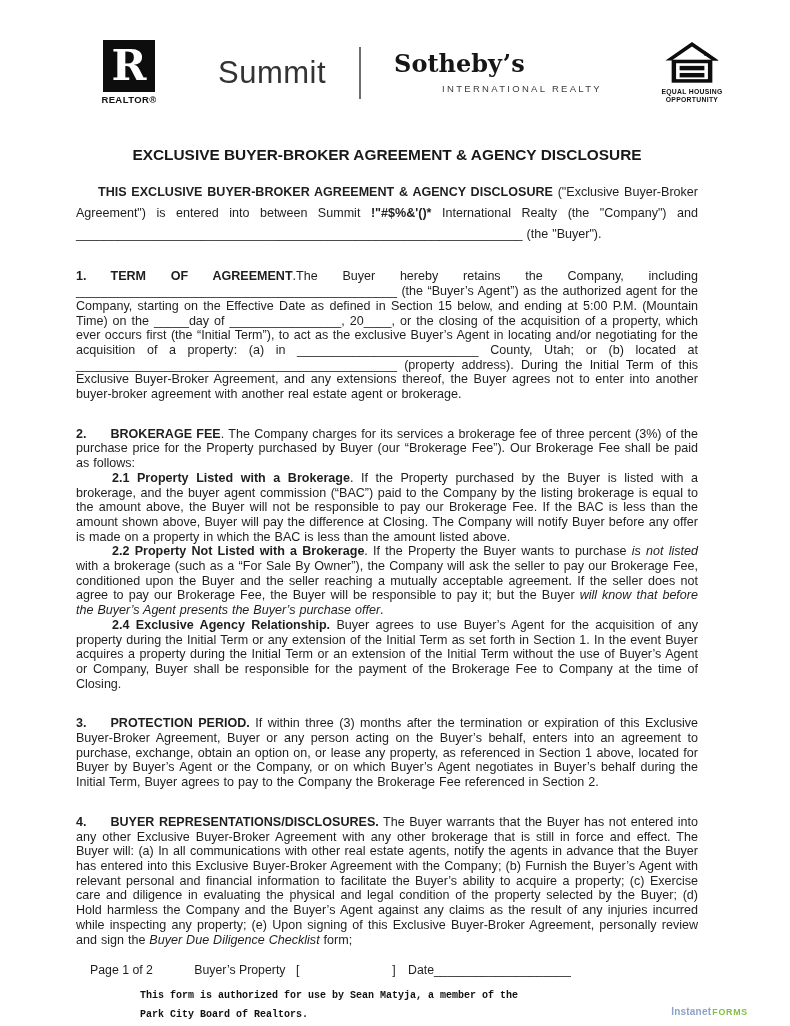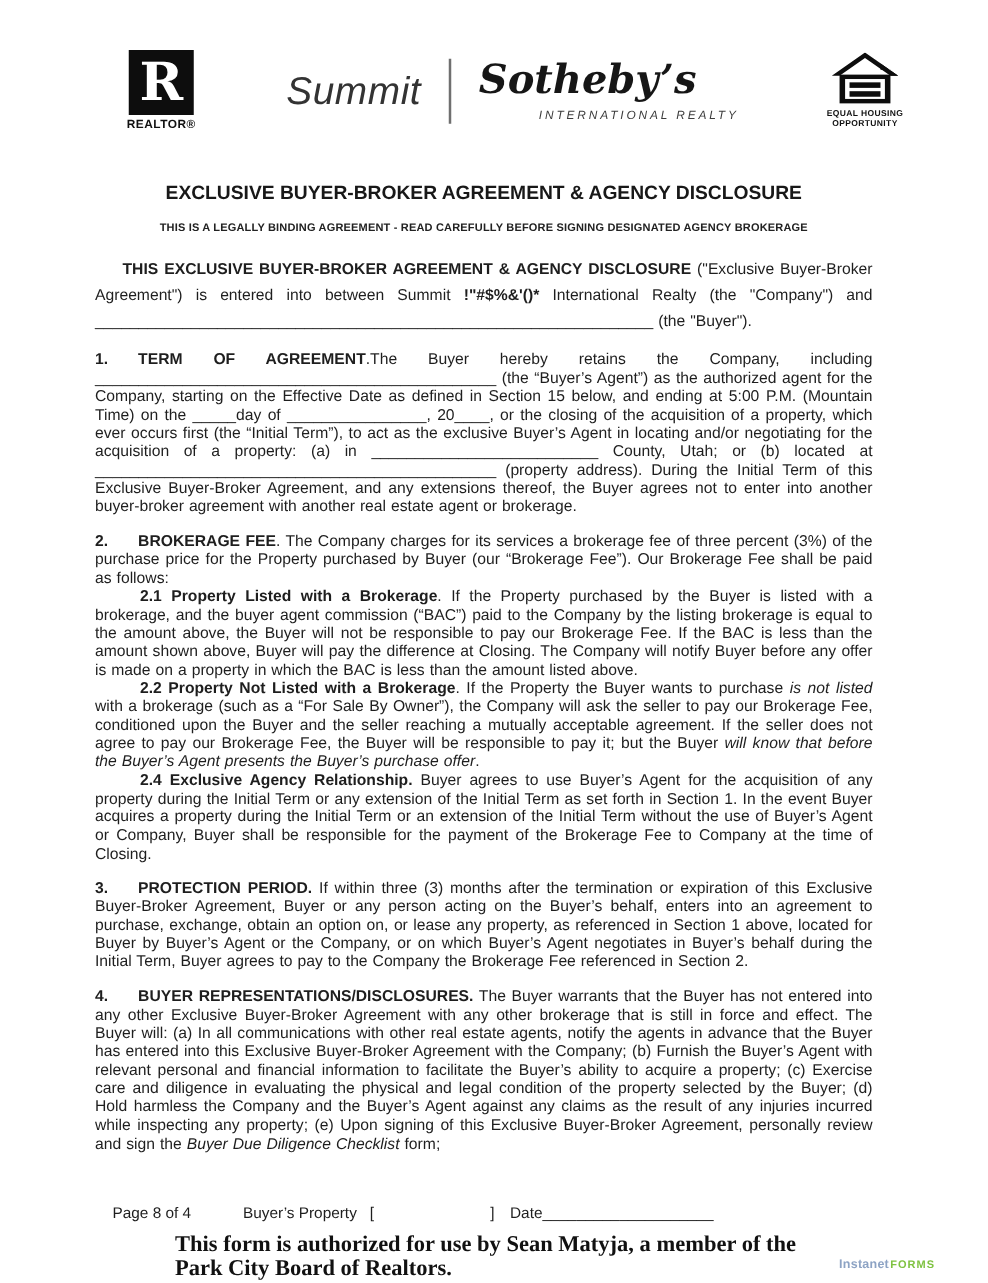--- a/index.html
+++ b/index.html
@@ -16,58 +16,58 @@
     position:absolute;top:40px;left:90px;right:58px;
     display:flex;justify-content:space-between;align-items:center;
   }
   .realtor{display:flex;flex-direction:column;align-items:center;width:78px;}
   .realtor-box{
     width:52px;height:52px;background:#0d0d0d;color:#ffffff;
     display:flex;align-items:center;justify-content:center;
     font-family:"DejaVu Serif", serif;font-weight:bold;font-size:42px;line-height:1;
   }
   .realtor-label{font-size:9.5px;font-weight:bold;letter-spacing:.4px;margin-top:2px;color:#111;}
-  .brand{display:flex;align-items:center;gap:22px;font-style:italic;}
+  .brand{display:flex;align-items:center;gap:33px;}
   .brand-summit{font-size:31px;color:#333;letter-spacing:.5px;}
   .brand-divider{width:2px;height:52px;background:#6f6f6f;}
   .brand-right{display:flex;flex-direction:column;}
-  .brand-sothebys{font-family:"DejaVu Serif", serif;font-weight:bold;font-size:32px;color:#161616;line-height:1.05;}
+  .brand-sothebys{font-family:"DejaVu Serif", serif;font-weight:bold;font-size:24px;color:#161616;line-height:1.05;}
   .brand-tagline{font-size:9.5px;letter-spacing:2.3px;color:#3c3c3c;margin-top:6px;padding-left:48px;}
   .eh{display:flex;flex-direction:column;align-items:center;width:80px;}
   .eh-label{font-size:6.8px;font-weight:bold;line-height:1.15;text-align:center;color:#111;letter-spacing:.3px;}
   
   .content{position:absolute;top:146px;left:76px;right:92px;}
   .doc-title{text-align:center;font-weight:bold;font-size:15.4px;color:#181818;margin:0;}
   .doc-subtitle{text-align:center;font-weight:bold;font-size:8.8px;color:#222;margin:13px 0 0 0;letter-spacing:.15px;}
   
   .paras{margin-top:18px;}
   .para{
     margin:0;text-align:justify;
     font-size:12.55px;line-height:14.7px;color:#1e1e1e;
     word-spacing:.5px;
   }
   .para.intro{line-height:20.8px;text-indent:22px;}
-  .para.section{margin-top:13px;}
+  .para.section{margin-top:25px;}
   .para.sub{text-indent:36px;}
   .b{font-weight:bold;}
   .i{font-style:italic;}
   .tab{display:inline-block;width:24px;}
   
   .footer-row{
     position:absolute;top:963px;left:90px;right:90px;
     font-size:12.3px;color:#1e1e1e;white-space:nowrap;
   }
   .f-page{margin-right:38px;}
   .f-open{margin-left:7px;}
   .f-initials-blank{display:inline-block;width:86px;}
   .f-date{margin-left:9px;}
   .auth{
     position:absolute;top:986px;left:140px;
-    font-family:Liberation Serif, serif;font-weight:bold;
-    font-size:18px;line-height:19px;color:#111;
+    font-family:Liberation Mono, monospace;font-weight:bold;
+    font-size:10px;line-height:19px;color:#111;
   }
   .instanet{position:absolute;top:1001px;right:42px;white-space:nowrap;}
   .instanet-main{font-size:10px;font-weight:bold;letter-spacing:.2px;}
   .instanet-sub{font-size:8.8px;font-weight:bold;letter-spacing:.8px;margin-left:1px;}
 </style>
 </head>
 <body>
 
 <div class="page">
 
@@ -99,35 +99,34 @@
       </svg>
       <div class="eh-label">
         <div>EQUAL HOUSING</div>
         <div>OPPORTUNITY</div>
       </div>
     </div>
   </div>
 
   <div class="content">
     <h1 class="doc-title">EXCLUSIVE BUYER-BROKER AGREEMENT &amp; AGENCY DISCLOSURE</h1>
-    <div class="doc-subtitle">THIS IS A LEGALLY BINDING AGREEMENT - READ CAREFULLY BEFORE SIGNING DESIGNATED AGENCY BROKERAGE</div>
     <div class="paras">
         <p class="para intro"><span class="b">THIS EXCLUSIVE BUYER-BROKER AGREEMENT &amp; AGENCY DISCLOSURE</span><span> ("Exclusive Buyer-Broker Agreement") is entered into between Summit </span><span class="b">!"#$%&amp;'()*</span><span> International Realty (the "Company") and ________________________________________________________________ (the "Buyer").</span></p>
         <p class="para section"><span class="b">1.</span><span class="tab"></span><span class="b">TERM OF AGREEMENT</span><span>.The Buyer hereby retains the Company, including ______________________________________________ (the “Buyer’s Agent”) as the authorized agent for the Company, starting on the Effective Date as defined in Section 15 below, and ending at 5:00 P.M. (Mountain Time) on the _____day of ________________, 20____, or the closing of the acquisition of a property, which ever occurs first (the “Initial Term”), to act as the exclusive Buyer’s Agent in locating and/or negotiating for the acquisition of a property: (a) in __________________________ County, Utah; or (b) located at ______________________________________________ (property address). During the Initial Term of this Exclusive Buyer-Broker Agreement, and any extensions thereof, the Buyer agrees not to enter into another buyer-broker agreement with another real estate agent or brokerage.</span></p>
         <p class="para section"><span class="b">2.</span><span class="tab"></span><span class="b">BROKERAGE FEE</span><span>. The Company charges for its services a brokerage fee of three percent (3%) of the purchase price for the Property purchased by Buyer (our “Brokerage Fee”). Our Brokerage Fee shall be paid as follows:</span></p>
         <p class="para sub"><span class="b">2.1 Property Listed with a Brokerage</span><span>. If the Property purchased by the Buyer is listed with a brokerage, and the buyer agent commission (“BAC”) paid to the Company by the listing brokerage is equal to the amount above, the Buyer will not be responsible to pay our Brokerage Fee. If the BAC is less than the amount shown above, Buyer will pay the difference at Closing. The Company will notify Buyer before any offer is made on a property in which the BAC is less than the amount listed above.</span></p>
         <p class="para sub"><span class="b">2.2 Property Not Listed with a Brokerage</span><span>. If the Property the Buyer wants to purchase </span><span class="i">is not listed</span><span> with a brokerage (such as a “For Sale By Owner”), the Company will ask the seller to pay our Brokerage Fee, conditioned upon the Buyer and the seller reaching a mutually acceptable agreement. If the seller does not agree to pay our Brokerage Fee, the Buyer will be responsible to pay it; but the Buyer </span><span class="i">will know that before the Buyer’s Agent presents the Buyer’s purchase offer</span><span>.</span></p>
         <p class="para sub"><span class="b">2.4 Exclusive Agency Relationship.</span><span> Buyer agrees to use Buyer’s Agent for the acquisition of any property during the Initial Term or any extension of the Initial Term as set forth in Section 1. In the event Buyer acquires a property during the Initial Term or an extension of the Initial Term without the use of Buyer’s Agent or Company, Buyer shall be responsible for the payment of the Brokerage Fee to Company at the time of Closing.</span></p>
         <p class="para section"><span class="b">3.</span><span class="tab"></span><span class="b">PROTECTION PERIOD.</span><span> If within three (3) months after the termination or expiration of this Exclusive Buyer-Broker Agreement, Buyer or any person acting on the Buyer’s behalf, enters into an agreement to purchase, exchange, obtain an option on, or lease any property, as referenced in Section 1 above, located for Buyer by Buyer’s Agent or the Company, or on which Buyer’s Agent negotiates in Buyer’s behalf during the Initial Term, Buyer agrees to pay to the Company the Brokerage Fee referenced in Section 2.</span></p>
         <p class="para section"><span class="b">4.</span><span class="tab"></span><span class="b">BUYER REPRESENTATIONS/DISCLOSURES.</span><span> The Buyer warrants that the Buyer has not entered into any other Exclusive Buyer-Broker Agreement with any other brokerage that is still in force and effect. The Buyer will: (a) In all communications with other real estate agents, notify the agents in advance that the Buyer has entered into this Exclusive Buyer-Broker Agreement with the Company; (b) Furnish the Buyer’s Agent with relevant personal and financial information to facilitate the Buyer’s ability to acquire a property; (c) Exercise care and diligence in evaluating the physical and legal condition of the property selected by the Buyer; (d) Hold harmless the Company and the Buyer’s Agent against any claims as the result of any injuries incurred while inspecting any property; (e) Upon signing of this Exclusive Buyer-Broker Agreement, personally review and sign the </span><span class="i">Buyer Due Diligence Checklist</span><span> form;</span></p>
       </div>
   </div>
 
   <div class="footer-row">
-    <span class="f-page">Page 8 of 4</span>
+    <span class="f-page">Page 1 of 2</span>
     <span>Buyer’s Property</span>
     <span class="f-open">[</span>
     <span class="f-initials-blank"></span>
     <span>]</span>
     <span class="f-date">Date____________________</span>
   </div>
 
   <div class="auth">
     <div>This form is authorized for use by Sean Matyja, a member of the</div>
     <div>Park City Board of Realtors.</div>

